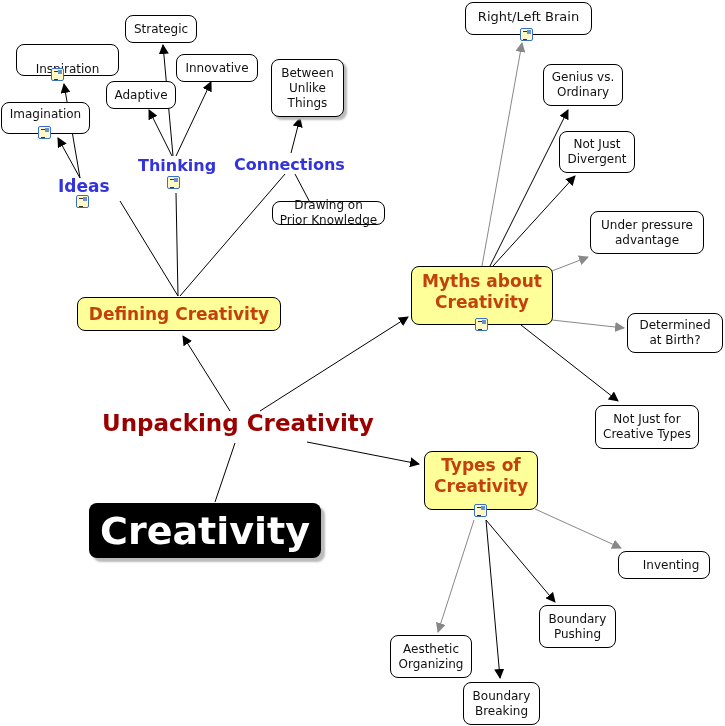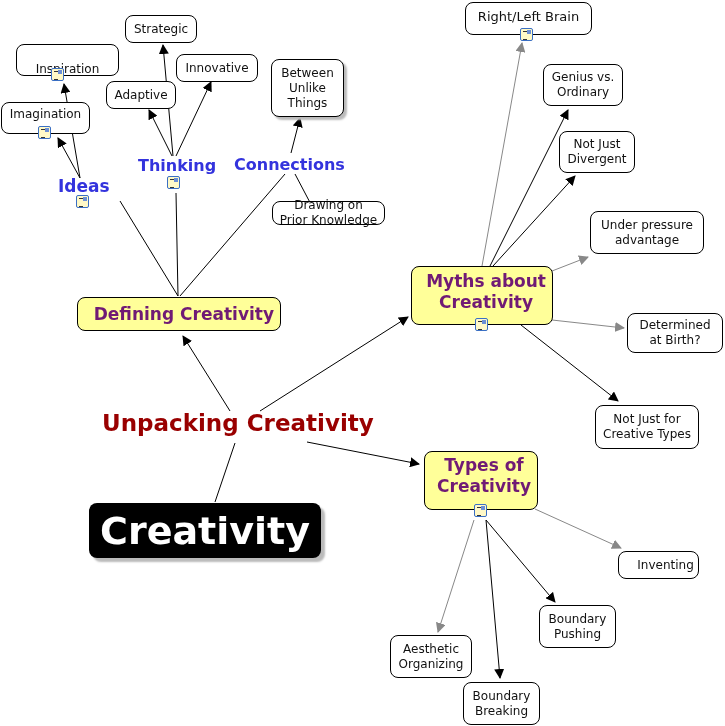--- a/index.html
+++ b/index.html
@@ -1,20 +1,20 @@
 <!DOCTYPE html>
 <html><head>
 <meta charset="utf-8">
 <style>
   html, body { margin:0; padding:0; background:#ffffff; }
   body { width:725px; height:726px; position:relative; overflow:hidden; font-family:"DejaVu Sans", sans-serif; }
   #edges { position:absolute; left:0; top:0; width:725px; height:726px; }
   .node { position:absolute; box-sizing:border-box; background:#fff; border:1px solid #000; border-radius:8px; font-size:12px; color:#111; text-align:center; line-height:15px; display:flex; flex-direction:column; align-items:center; justify-content:center; padding:2px 6px; white-space:pre-line; }
   .node.shadow { box-shadow:3px 3px 2px #bbb; }
-  .yellow { background:#ffff99; font-weight:bold; font-size:17px; line-height:21px; color:#701a75;align-items:flex-end; }
+  .yellow { background:#ffff99; font-weight:bold; font-size:17px; line-height:21px; color:#c2410c; }
   .label { position:absolute; font-weight:bold; white-space:nowrap; }
   .blue { color:#3333dd; font-size:16px; }
   .red { color:#990000; font-size:23px; }
   .root { position:absolute; background:#000; color:#fff; border-radius:8px; font-weight:bold; font-size:38px; display:flex; align-items:center; justify-content:center; box-shadow:4px 4px 2px #bbb; }
   .doc-icon { position:absolute; width:13px; height:13px; box-sizing:border-box; border:1px solid #3a6fc4; border-radius:2px; background:#fff9c8; }
   .doc-icon::before { content:""; position:absolute; left:2px; top:2px; width:4px; height:7px; border-top:1px solid #333; border-bottom:1px solid #333; }
   .doc-icon::after { content:""; position:absolute; right:1px; top:1px; width:4px; height:4px; background:#6b8fd6; }
 </style>
 </head>
 <body>
@@ -142,21 +142,21 @@
   <span>Myths about
 Creativity</span>
 </div>
 <div class="doc-icon" style="left:475px;top:318px;"></div>
 
 <div class="node yellow" style="left:424px;top:451px;width:114px;height:59px;justify-content:flex-start;padding-top:3px;">
   <span>Types of
 Creativity</span>
 </div>
 <div class="doc-icon" style="left:474px;top:504px;"></div>
-<div class="node" style="left:618px;top:551px;width:81px;height:28px;padding-left:20px;">
+<div class="node" style="left:618px;top:551px;width:92px;height:28px;padding-left:20px;">
   <span>Inventing</span>
 </div>
 <div class="node" style="left:539px;top:605px;width:77px;height:43px;">
   <span>Boundary
 Pushing</span>
 </div>
 <div class="node" style="left:390px;top:635px;width:82px;height:43px;">
   <span>Aesthetic
 Organizing</span>
 </div>

